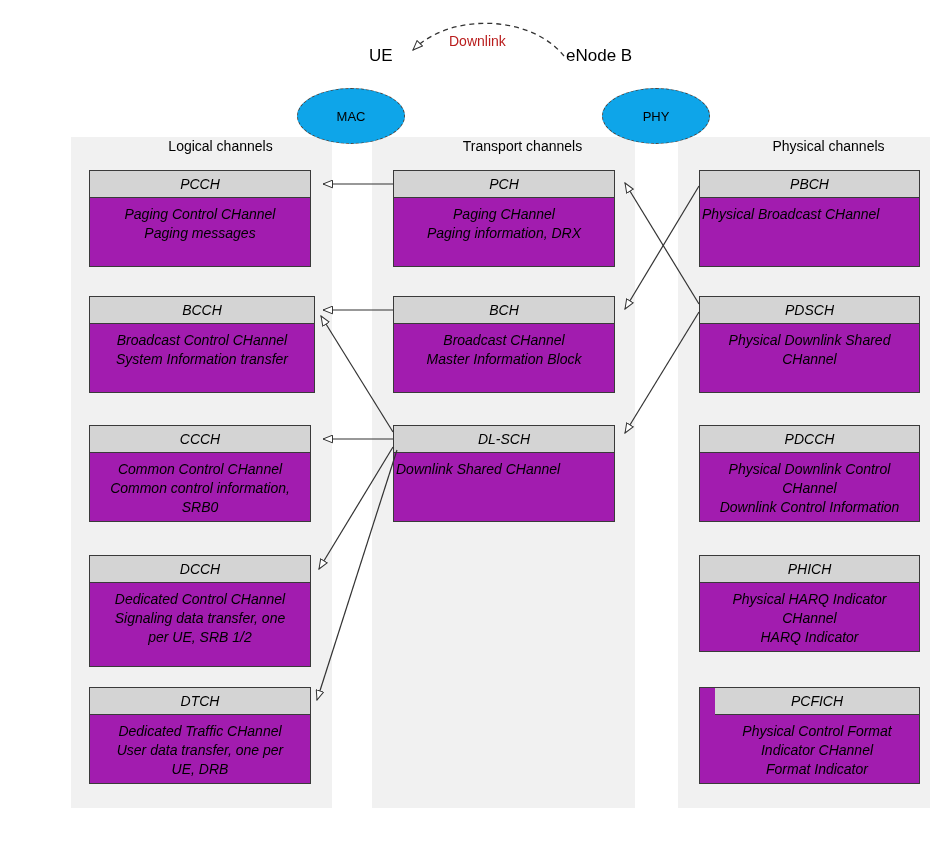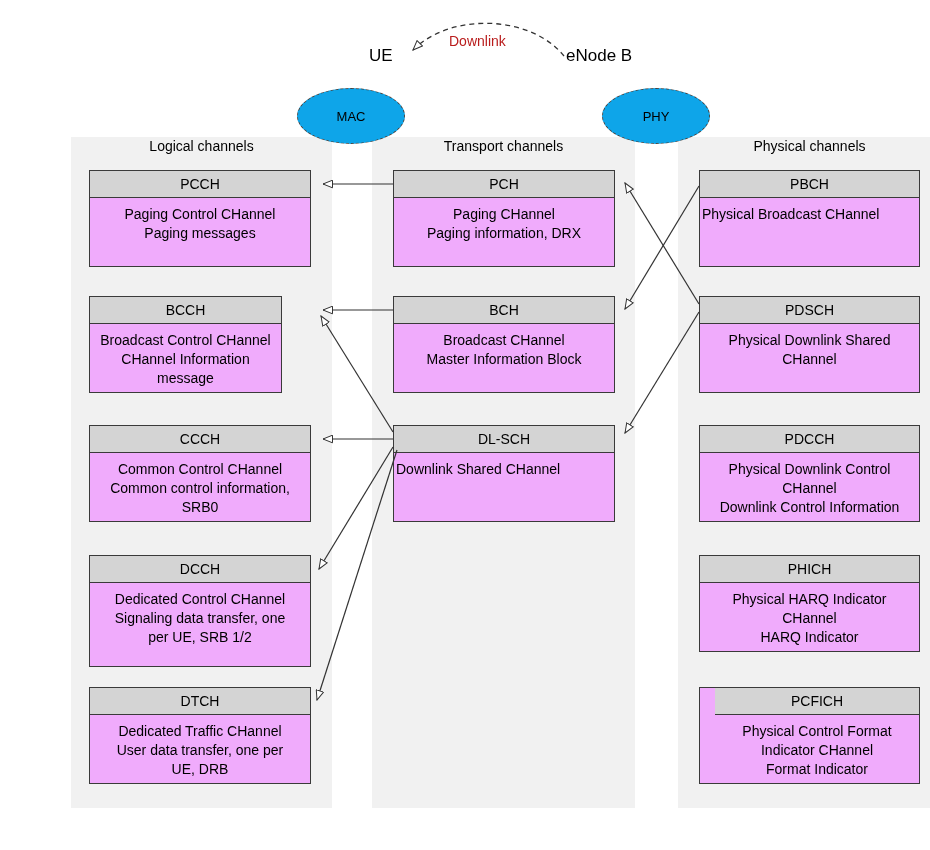--- a/index.html
+++ b/index.html
@@ -21,20 +21,21 @@
     position: absolute;
     background: #f1f1f1;
   }
   
   .col-caption {
     position: absolute;
     text-align: center;
     font-size: 14px;
     color: #000000;
     white-space: nowrap;
+    padding-left: 19px;
   }
   
   .endpoint-label {
     position: absolute;
     font-size: 17px;
     color: #000000;
     white-space: nowrap;
   }
   .link-label {
     position: absolute;
@@ -53,23 +54,24 @@
     justify-content: center;
     font-size: 13px;
     color: #000000;
     box-sizing: border-box;
     z-index: 5;
   }
   
   .chan-box {
     position: absolute;
     border: 1.3px solid #3a3a3a;
-    background: #f0abfc;
+    background: #a21caf;
     box-sizing: border-box;
     z-index: 3;
+    font-style: italic;
   }
   .chan-head {
     height: 27px;
     background: #d4d4d4;
     border-bottom: 1.3px solid #3a3a3a;
     display: flex;
     align-items: center;
     justify-content: center;
     font-size: 14px;
     color: #000000;
@@ -122,25 +124,25 @@
   </div>
 
   <div class="chan-box" style="left:48px; top:170px; width:222px; height:97px;">
     <div class="chan-head">PCCH</div>
     <div class="chan-body center">
       <div>Paging Control CHannel</div>
       <div>Paging messages</div>
     </div>
   </div>
 
-  <div class="chan-box" style="left:48px; top:296px; width:193px; height:97px;">
+  <div class="chan-box" style="left:48px; top:296px; width:226px; height:97px;">
     <div class="chan-head">BCCH</div>
     <div class="chan-body center">
       <div>Broadcast Control CHannel</div>
-      <div>CHannel Information message</div>
+      <div>System Information transfer</div>
     </div>
   </div>
 
   <div class="chan-box" style="left:48px; top:425px; width:222px; height:97px;">
     <div class="chan-head">CCCH</div>
     <div class="chan-body center">
       <div>Common Control CHannel</div>
       <div>Common control information,</div>
       <div>SRB0</div>
     </div>

